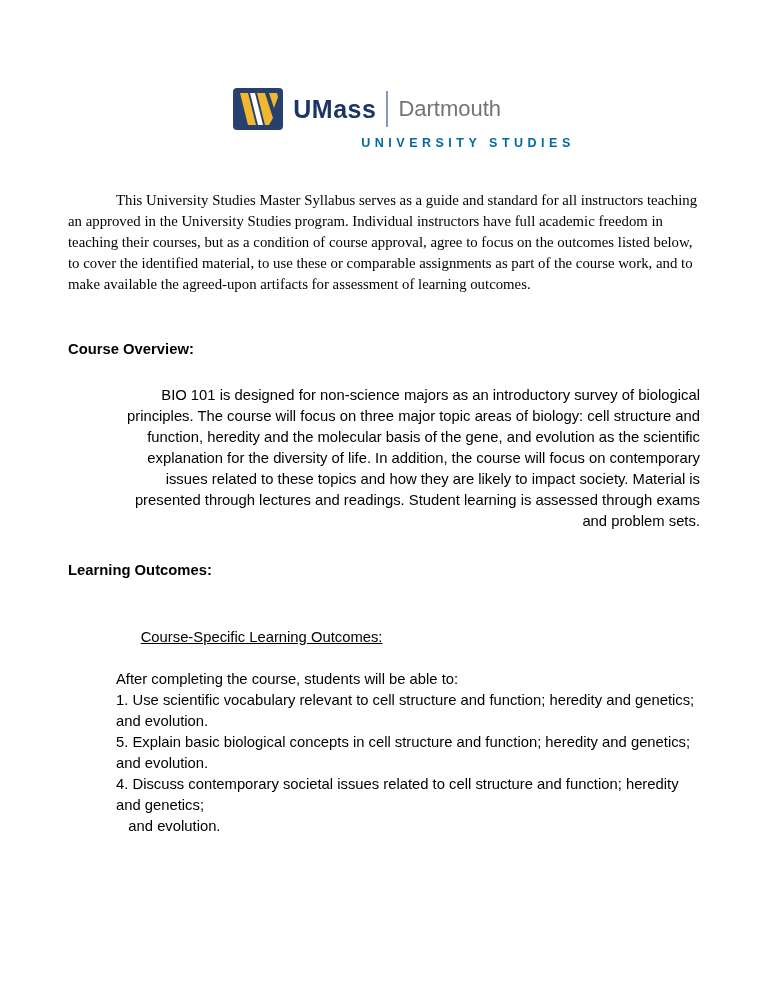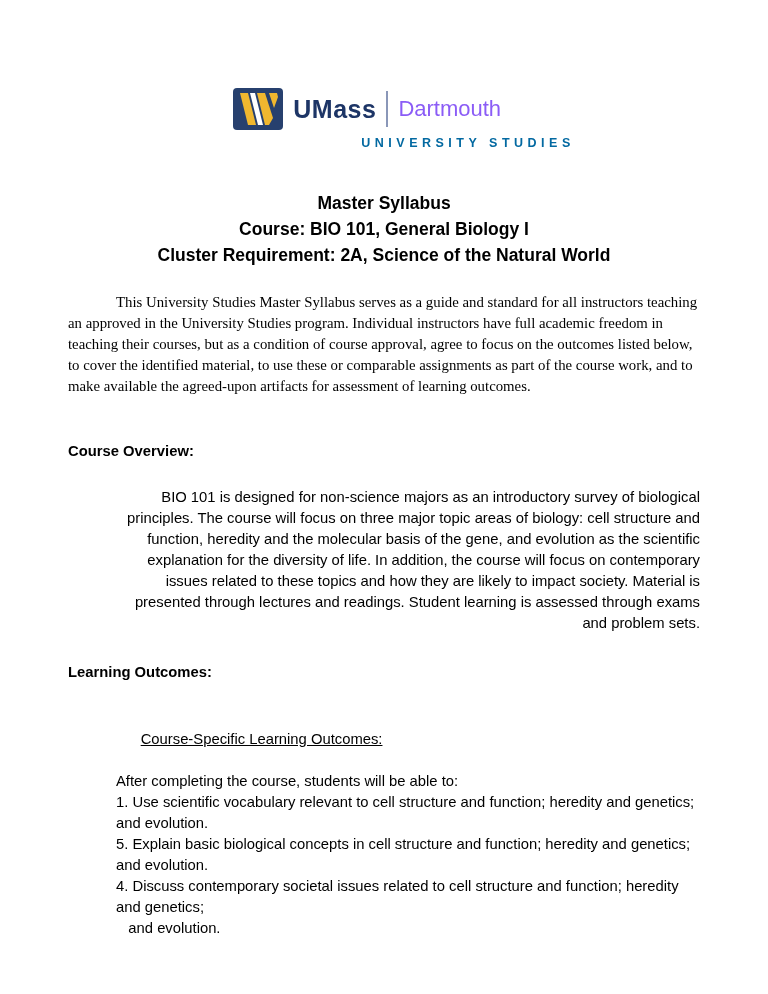--- a/index.html
+++ b/index.html
@@ -42,21 +42,21 @@
   }
   .logo-sep {
     width: 2px;
     height: 36px;
     background: #8a97b8;
     margin-right: 10px;
   }
   .logo-dartmouth {
     font-size: 22px;
     font-weight: 400;
-    color: #8b5cf6;
+    color: #737373;
   }
   .logo-tagline {
     margin-top: 6px;
     margin-left: 128px;
     font-size: 12.5px;
     font-weight: bold;
     letter-spacing: 4.5px;
     color: #0369a1;
     white-space: nowrap;
   }
@@ -112,25 +112,20 @@
         <polygon points="34,5 42,5 44,12 40,24" fill="#27406e"></polygon>
         <polygon points="36,5 44,5 45,9 41,20" fill="#f0b72f"></polygon>
       </svg>
       <span class="logo-umass">UMass</span>
       <span class="logo-sep"></span>
       <span class="logo-dartmouth">Dartmouth</span>
     </div>
     <div class="logo-tagline">UNIVERSITY STUDIES</div>
   </div>
 
-  <div class="title-block">
-    <div>Master Syllabus</div>
-    <div>Course: BIO 101, General Biology I</div>
-    <div>Cluster Requirement: 2A, Science of the Natural World</div>
-  </div>
 
   <p class="body-text intro-para">This University Studies Master Syllabus serves as a guide and standard for all instructors teaching an approved in the University Studies program.  Individual instructors have full academic freedom in teaching their courses, but as a condition of course approval, agree to focus on the outcomes listed below, to cover the identified material, to use these or comparable assignments as part of the course work, and to make available the agreed-upon artifacts for assessment of learning outcomes.</p>
 
   <div class="section-heading">Course Overview:</div>
   <p class="body-text indented-para">BIO 101 is designed for non-science majors as an introductory survey of biological principles.  The course will focus on three major topic areas of biology: cell structure and function, heredity and the molecular basis of the gene, and evolution as the scientific explanation for the diversity of life.   In addition, the course will focus on contemporary issues related to these topics and how they are likely to impact society.  Material is presented through lectures and readings.  Student learning is assessed through exams and problem sets.</p>
 
   <div class="section-heading">Learning Outcomes:</div>
 
   <div class="body-text outcome-group">
     <div class="outcome-line">

